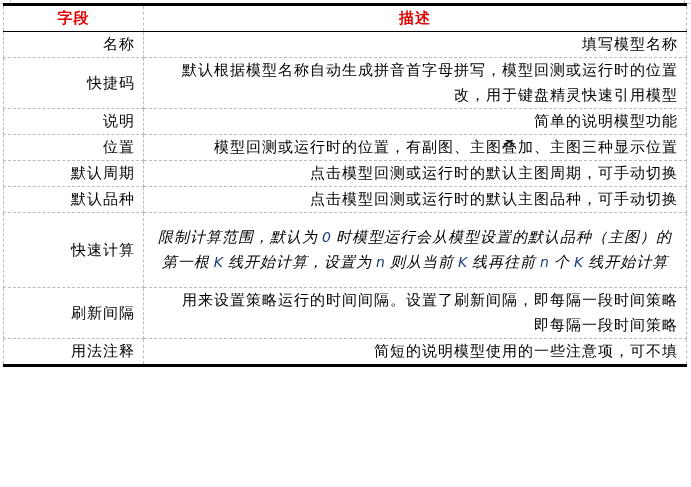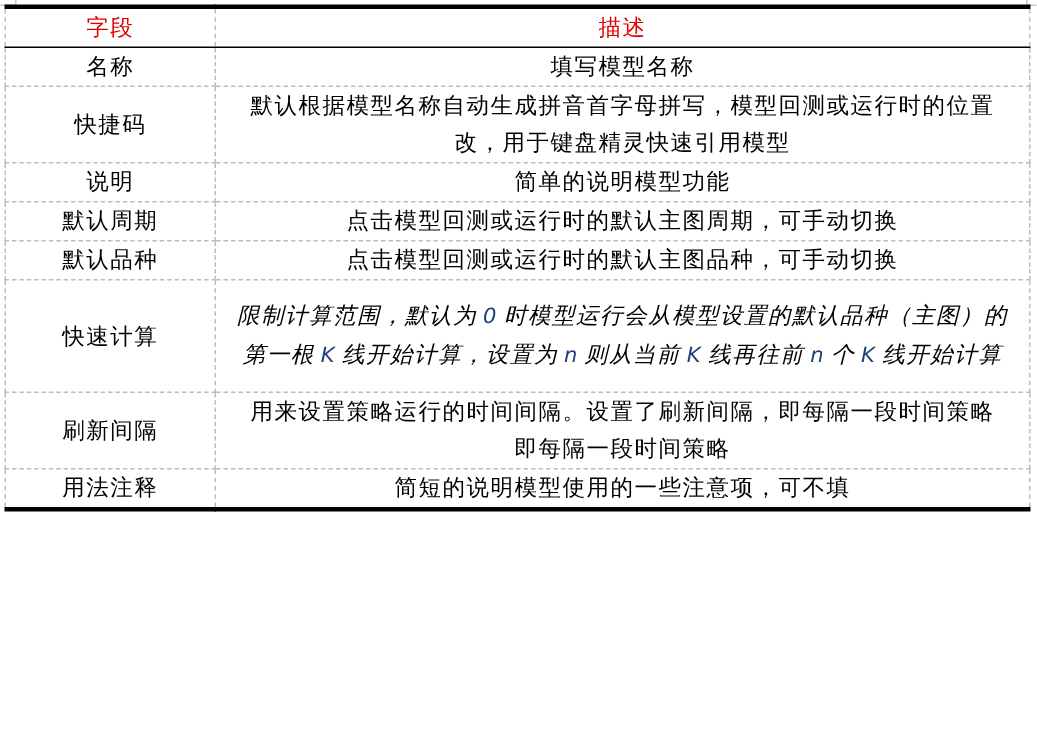--- a/index.html
+++ b/index.html
@@ -48,26 +48,28 @@
     table.spec td, table.spec th {
       border-left: 1px dashed #bdbdbd;
       border-right: 1px dashed #bdbdbd;
       border-bottom: 1px dashed #bdbdbd;
       font-size: 15px;
       line-height: 25px;
       padding: 0 8px;
       font-weight: normal;
       vertical-align: middle;
       letter-spacing: 1px;
+      text-align: right;
     }
     table.spec th {
       color: #e00000;
       text-align: center;
       height: 25px;
       border-bottom: 1.5px solid #000;
+      font-weight: bold;
     }
     td.field {
       text-align: center;
     }
     td.desc {
       text-align: center;
     }
     .latin {
       color: #1f3f7a;
       font-family: "DejaVu Sans", sans-serif;
@@ -105,20 +107,24 @@
       <td class="desc">
         <div>默认根据模型名称自动生成拼音首字母拼写，模型回测或运行时的位置</div>
         <div>改，用于键盘精灵快速引用模型</div>
       </td>
     </tr>
     <tr class="r1">
       <td class="field">说明</td>
       <td class="desc">简单的说明模型功能</td>
     </tr>
     <tr class="r1">
+      <td class="field">位置</td>
+      <td class="desc">模型回测或运行时的位置，有副图、主图叠加、主图三种显示位置</td>
+    </tr>
+    <tr class="r1">
       <td class="field">默认周期</td>
       <td class="desc">点击模型回测或运行时的默认主图周期，可手动切换</td>
     </tr>
     <tr class="r1">
       <td class="field">默认品种</td>
       <td class="desc">点击模型回测或运行时的默认主图品种，可手动切换</td>
     </tr>
     <tr class="r4">
       <td class="field">快速计算</td>
       <td class="desc" style="text-align:center;font-style:italic;"><span>限制计算范围，默认为</span><span class="latin">0</span><span>时模型运行会从模型设置的默认品种（主图）的第一根</span><span class="latin">K</span><span>线开始计算，设置为</span><span class="latin">n</span><span>则从当前</span><span class="latin">K</span><span>线再往前</span><span class="latin">n</span><span>个</span><span class="latin">K</span><span>线开始计算</span></td>

